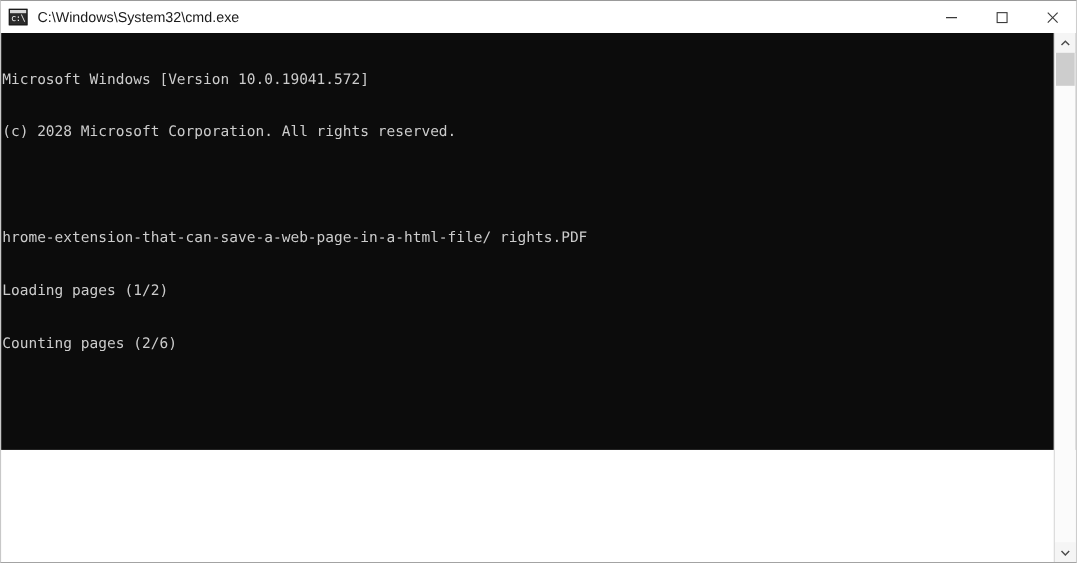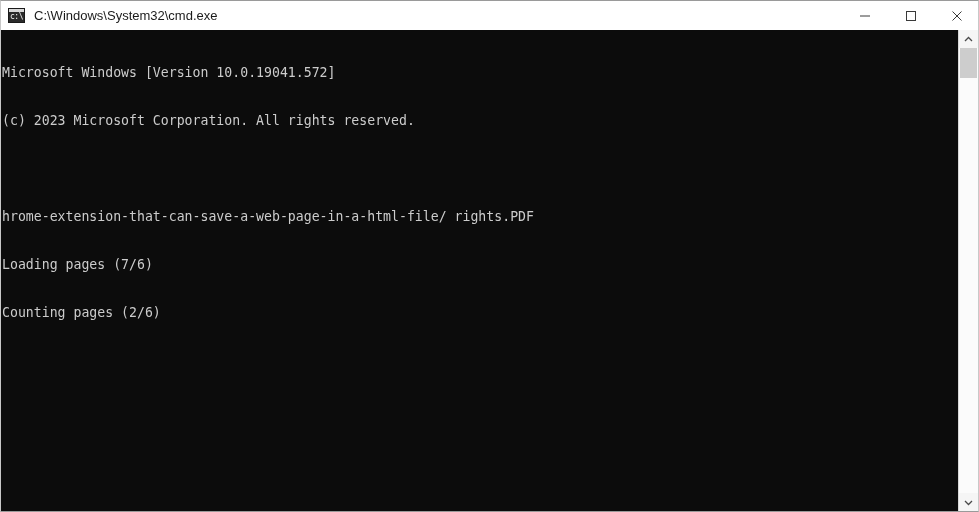--- a/index.html
+++ b/index.html
@@ -91,21 +91,21 @@
     background: transparent;
   }
   .winbtn svg { display: block; }
 
   
   .terminal {
     position: absolute;
     left: 0;
     top: 29px;
     width: 979px;
-    height: 481px;
+    height: 379px;
     background: #0c0c0c;
     overflow: hidden;
   }
   .term-text {
     position: absolute;
     left: 1px;
     top: 3px;
     width: 956px;
     font-family: "DejaVu Sans Mono", monospace;
     font-size: 13.2px;
@@ -185,24 +185,24 @@
           <line x1="1.5" y1="1.5" x2="10.5" y2="10.5" stroke="#3a3a3a" stroke-width="1"></line>
           <line x1="10.5" y1="1.5" x2="1.5" y2="10.5" stroke="#3a3a3a" stroke-width="1"></line>
         </svg>
       </div>
     </div>
   </div>
 
   <div class="terminal">
     <div class="term-text">
       <div class="term-line">Microsoft Windows [Version 10.0.19041.572]</div>
-      <div class="term-line">(c) 2023 Microsoft Corporation. All rights reserved.</div>
+      <div class="term-line">(c) 2028 Microsoft Corporation. All rights reserved.</div>
       <div class="term-line blank"></div>
       <div class="term-line">hrome-extension-that-can-save-a-web-page-in-a-html-file/ rights.PDF</div>
-      <div class="term-line">Loading pages (7/6)</div>
+      <div class="term-line">Loading pages (1/2)</div>
       <div class="term-line">Counting pages (2/6)</div>
       
       
       
     </div>
   </div>
 
   <div class="scrollbar">
     <div class="sb-btn sb-up">
       <svg width="9" height="7" viewBox="0 0 9 7">

